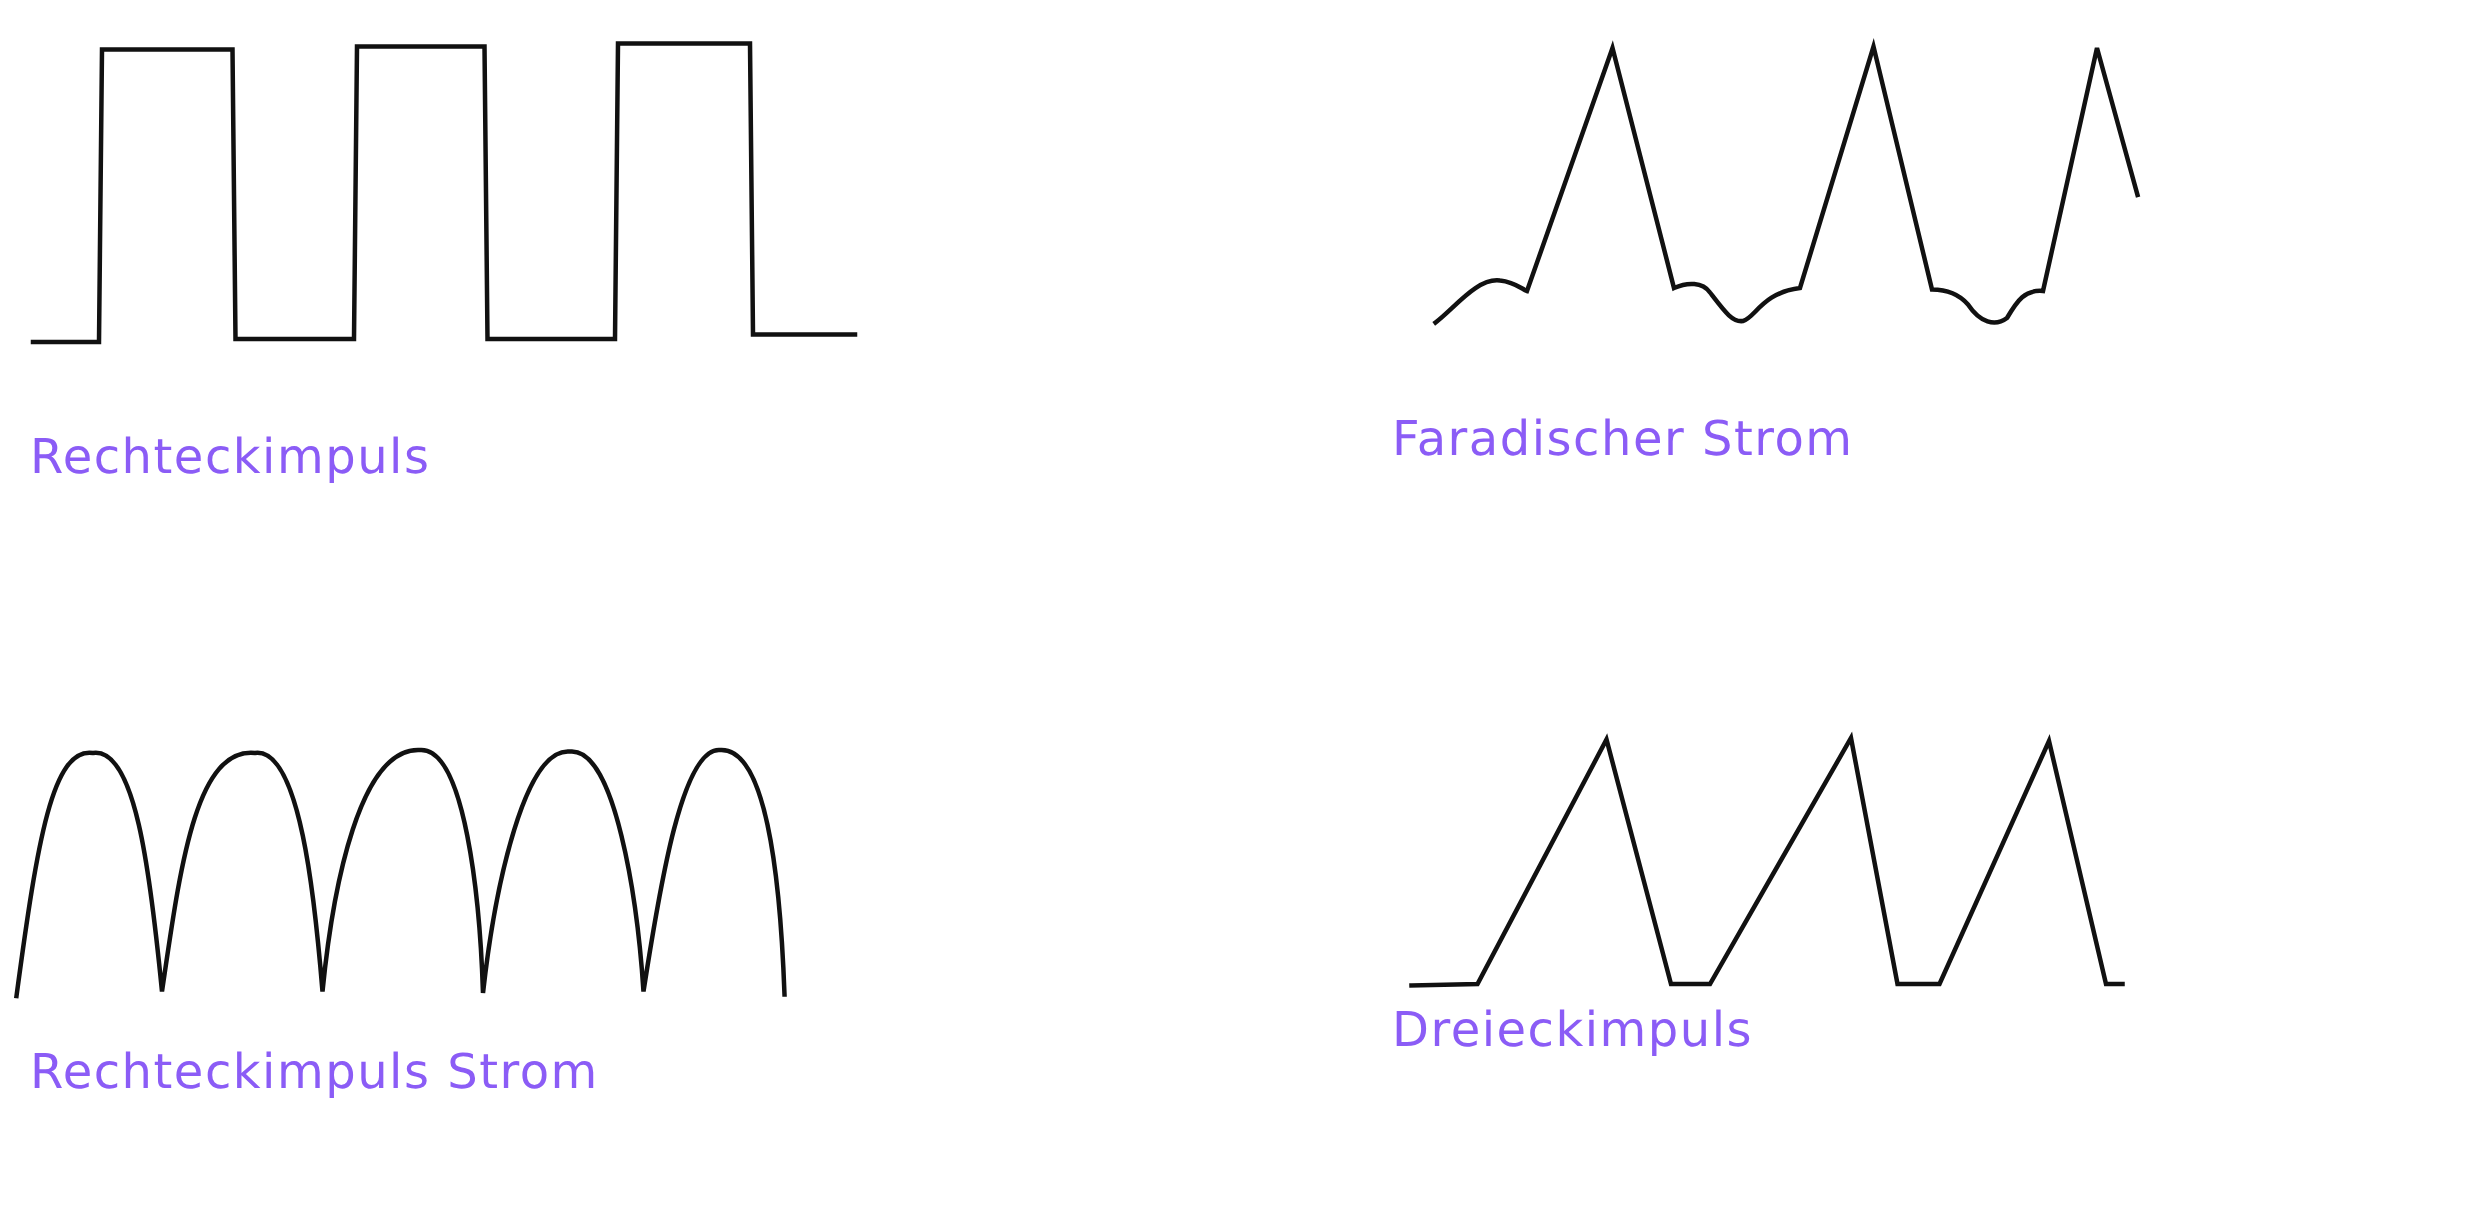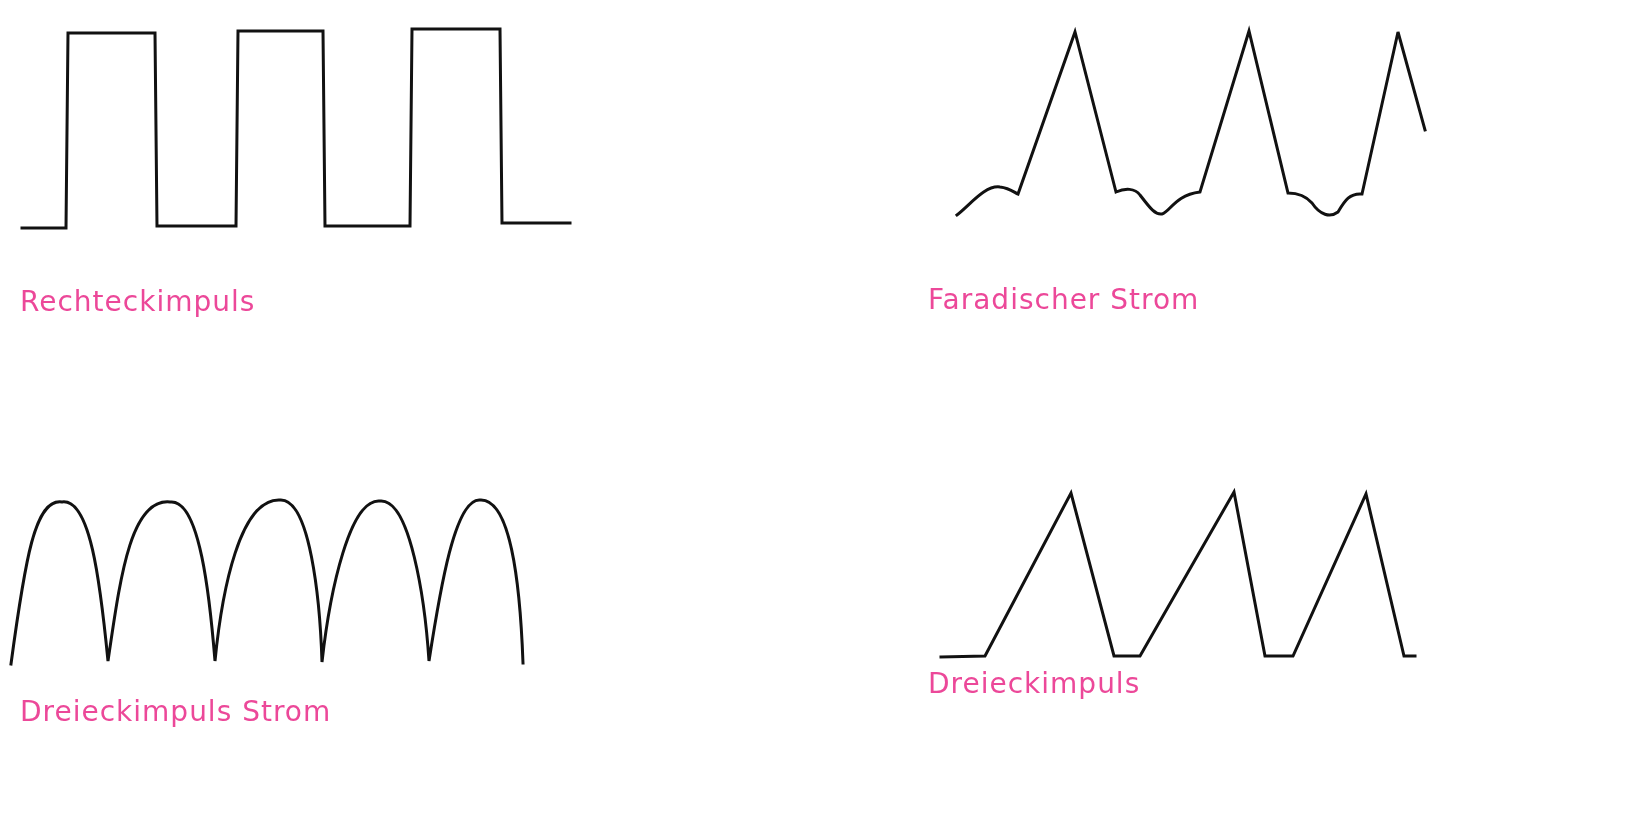--- a/index.html
+++ b/index.html
@@ -2,33 +2,33 @@
 <html><head>
   <meta charset="utf-8">
   <style>
     html, body { margin: 0; padding: 0; background: #ffffff; }
     body { width: 1644px; height: 816px; position: relative; overflow: hidden; }
     svg#canvas { position: absolute; left: 0; top: 0; }
     .wave { fill: none; stroke: #111111; stroke-width: 3; stroke-linejoin: miter; stroke-linecap: square; }
     .label {
       position: absolute;
       font-family: "DejaVu Sans", sans-serif;
-      font-size: 28px;
-      color: #ec4899;
+      font-size: 32px;
+      color: #8b5cf6;
       letter-spacing: 1px;
       white-space: nowrap;
       line-height: 1;
     }
   </style>
 </head>
 <body>
 
 <svg id="canvas" width="1644" height="816" viewBox="0 0 1644 816">
   <path class="wave" d="M 22 228 L 66 228 L 68 33 L 155 33 L 157 226 L 236 226 L 238 31 L 323 31 L 325 226 L 410 226 L 412 29 L 500 29 L 502 223 L 570 223"></path>
   <path class="wave" d="M 957 215 C 970 205, 985 185, 1000 187 C 1010 188, 1015 193, 1018 194 L 1075 32 L 1116 192 C 1125 188, 1135 188, 1140 195 C 1150 208, 1155 215, 1162 214 C 1170 212, 1175 195, 1200 192 L 1249 31 L 1288 193 C 1295 193, 1305 195, 1312 203 C 1320 215, 1330 218, 1338 212 C 1345 200, 1350 193, 1362 194 L 1398 32 L 1425 130"></path>
   <path class="wave" d="M 11 664 C 25 560, 35 498, 62 502 C 90 498, 100 580, 108 661 C 120 580, 130 498, 170 502 C 200 498, 210 600, 215 661 C 222 590, 240 498, 280 500 C 310 498, 320 600, 322 662 C 330 590, 350 498, 380 501 C 410 498, 425 600, 429 661 C 440 590, 455 498, 480 500 C 510 498, 520 580, 523 663"></path>
   <path class="wave" d="M 941 657 L 985 656 L 1071 493 L 1114 656 L 1140 656 L 1234 492 L 1265 656 L 1293 656 L 1366 494 L 1404 656 L 1415 656"></path>
 </svg>
 
 <div class="label" style="left:20px; top:288px;">Rechteckimpuls</div>
-<div class="label" style="left:928px; top:286px;">Faradischer Strom</div>
-<div class="label" style="left:20px; top:698px;">Dreieckimpuls Strom</div>
+<div class="label" style="left:928px; top:276px;">Faradischer Strom</div>
+<div class="label" style="left:20px; top:698px;">Rechteckimpuls Strom</div>
 <div class="label" style="left:928px; top:670px;">Dreieckimpuls</div>
 
 </body></html>

